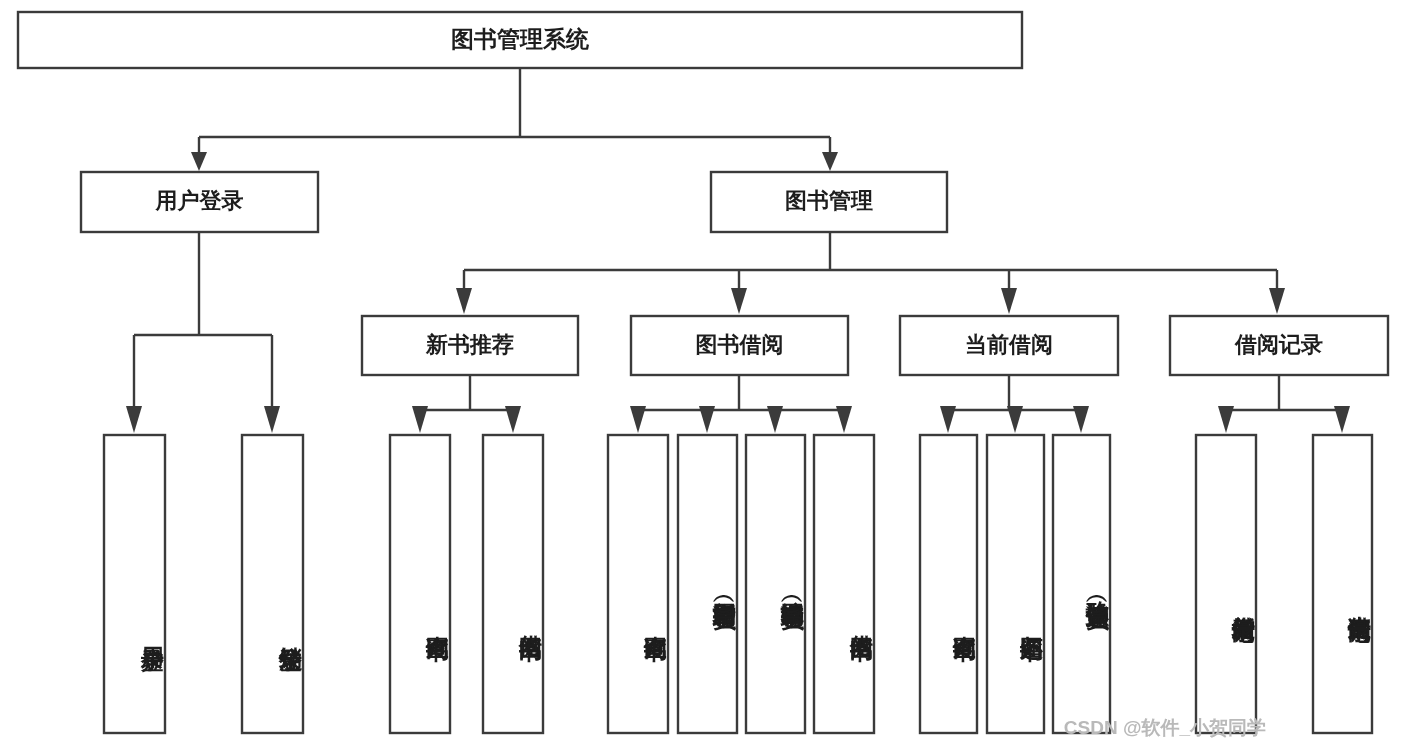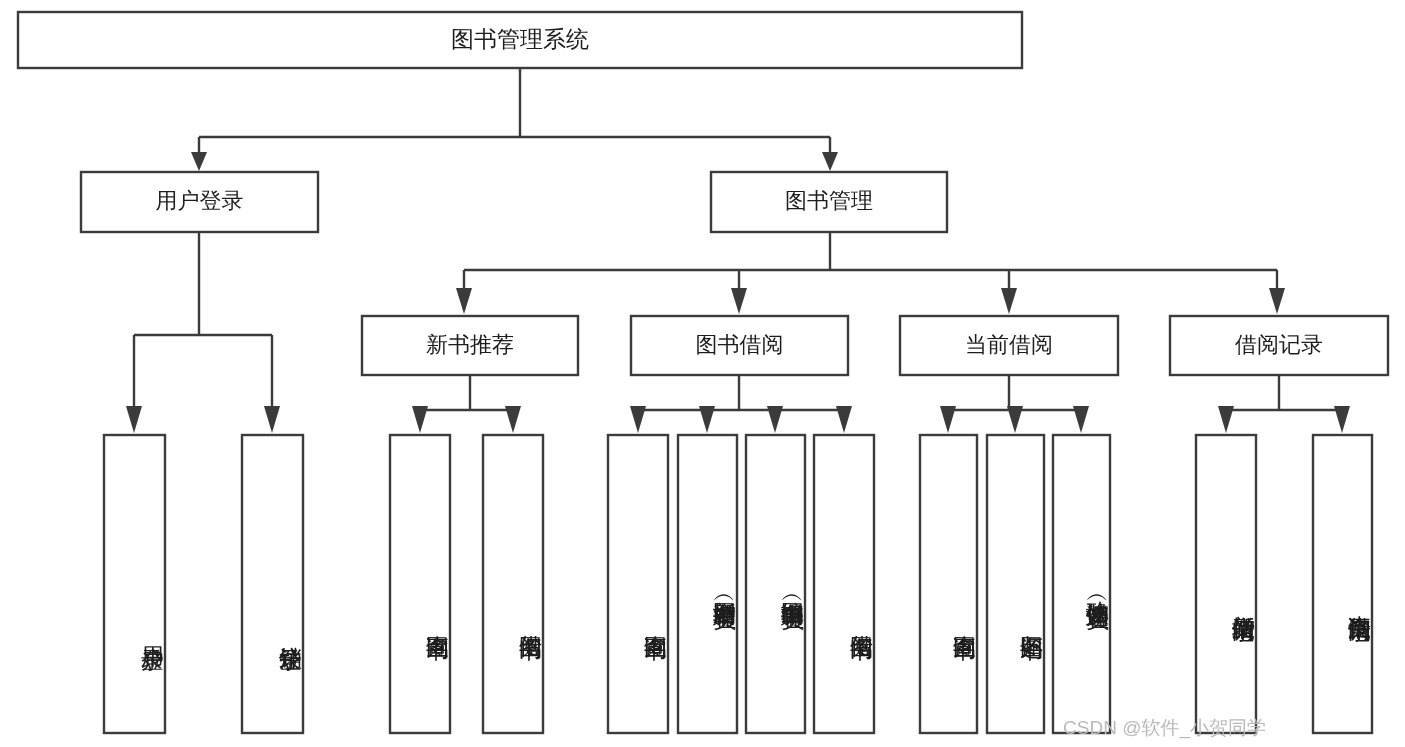--- a/index.html
+++ b/index.html
@@ -11,20 +11,21 @@
     width: 1405px;
     height: 747px;
     overflow: hidden;
     font-family: "Liberation Sans", "DejaVu Sans", sans-serif;
   }
   #diagram-root {
     position: relative;
     width: 1274px;
     height: 747px;
     background: #ffffff;
+    font-weight: bold;
   }
   svg.flow {
     position: absolute;
     left: 0;
     top: 0;
     width: 1405px;
     height: 747px;
     display: block;
   }
   .node-box {

